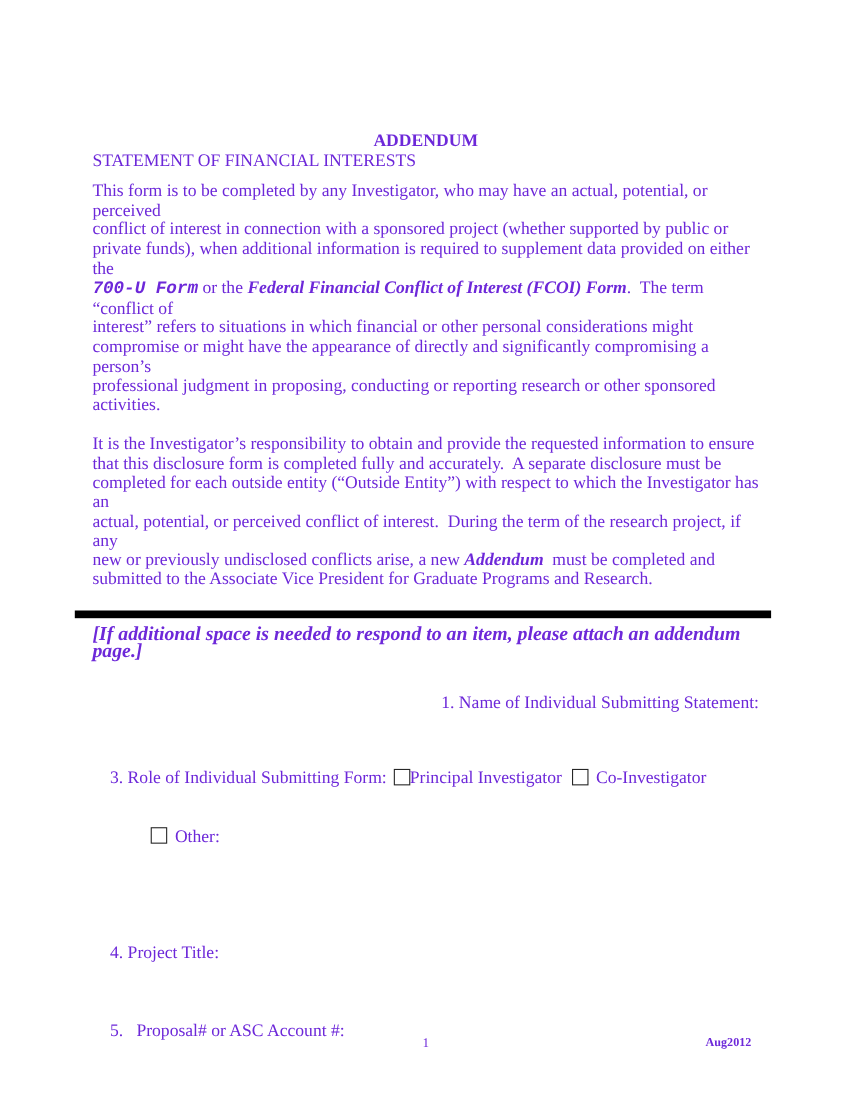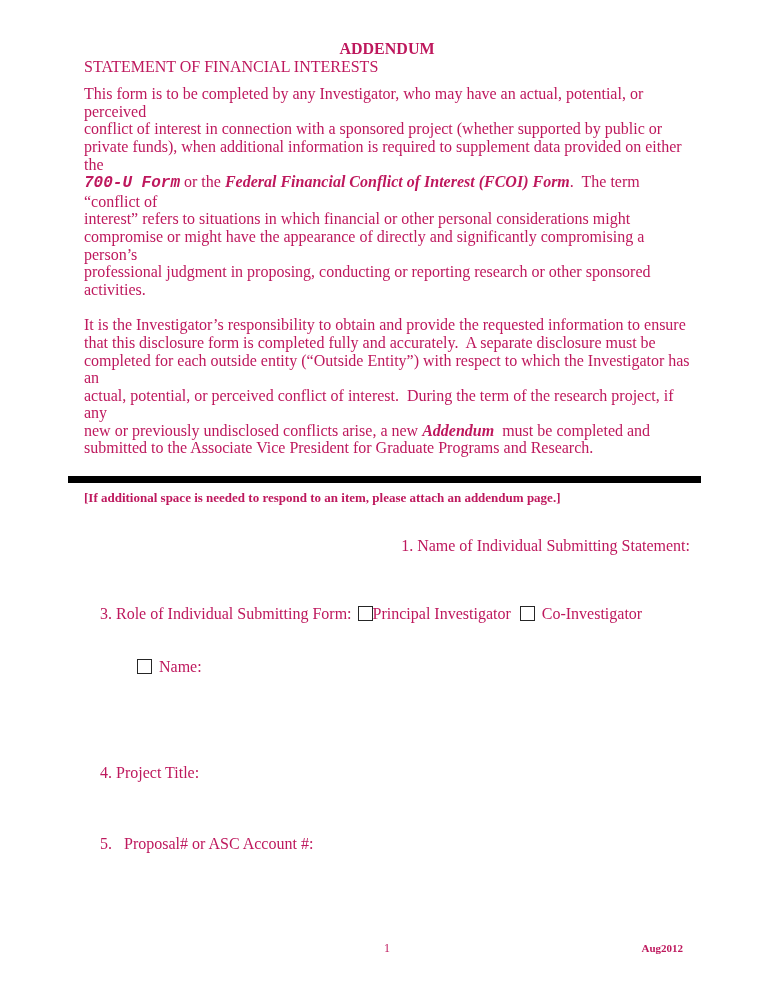--- a/index.html
+++ b/index.html
@@ -2,35 +2,35 @@
 <html><head>
 <meta charset="utf-8">
 <style>
   html, body { margin: 0; padding: 0; background: #ffffff; }
   .page {
     width: 768px;
     height: 994px;
     position: relative;
     box-sizing: border-box;
     background: #ffffff;
-    padding: 40px 78px 0 84px;
+    padding: 120px 78px 0 84px;
     font-family: "Liberation Serif", "DejaVu Serif", serif;
     font-size: 16px;
     line-height: 17.6px;
-    color: #be185d;
+    color: #6d28d9;
     overflow: hidden;
   }
   .doc-title   { text-align: center; font-weight: bold; }
   .doc-subtitle{ text-align: left; }
   .para  { margin: 10px 0 0; white-space: pre-wrap; }
   .p2    { margin-top: 18px; }
   .divider-bar { height: 7px; background: #000; margin: 19px -11px 0 -16px; }
   .notice {
-    font-weight: bold; 
-    font-size: 13px; line-height: 15px;
+    font-weight: bold; font-style: italic;
+    font-size: 18px; line-height: 15px;
     margin: 7px 0 0; white-space: pre-wrap;
   }
   .form-item { margin: 16px 0 0; white-space: pre-wrap; }
   .m14 { margin-top: 14px; text-align: right; }
   .m18 { margin-top: 18px; }
   .checkbox {
     display: inline-block;
     width: 13px; height: 13px;
     border: 1.5px solid #262626;
     background: #fff;
@@ -74,21 +74,21 @@
 
   <p class="notice">[If additional space is needed to respond to an item, please attach an addendum page.]</p>
 
   <div class="form-item m14">
     <span>1. Name of Individual Submitting Statement:</span>
   </div>
 
   <div class="form-item">
     <span>3. Role of Individual Submitting Form: </span><span class="checkbox cb-pi"></span><span>Principal Investigator</span><span class="checkbox cb-co"></span><span>Co-Investigator</span>
     <div class="other-line">
-      <span class="checkbox cb-other"></span><span>Name:</span>
+      <span class="checkbox cb-other"></span><span>Other:</span>
     </div>
   </div>
 
 
   <div class="form-item m18">
     <span>4. Project Title:</span>
   </div>
 
   <div class="form-item m18">
     <span>5.   Proposal# or ASC Account #:</span>

